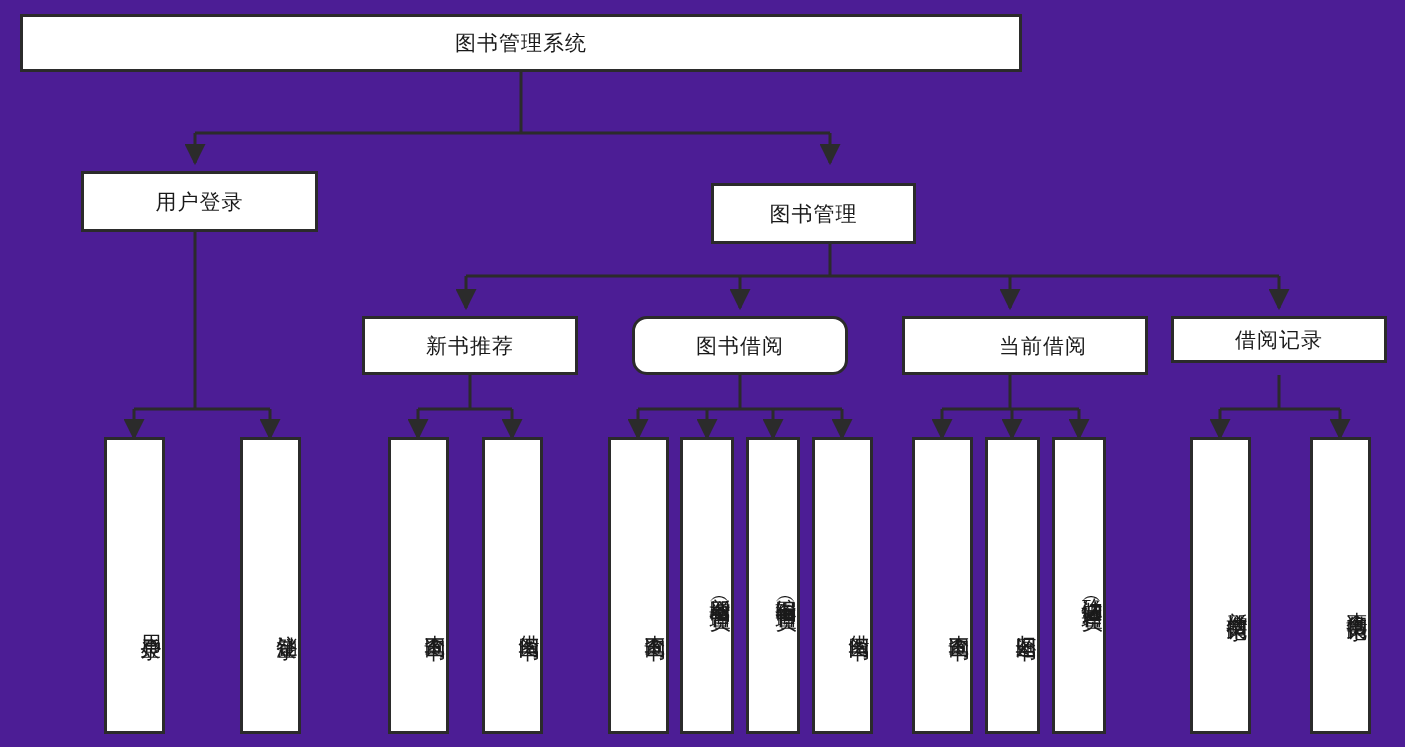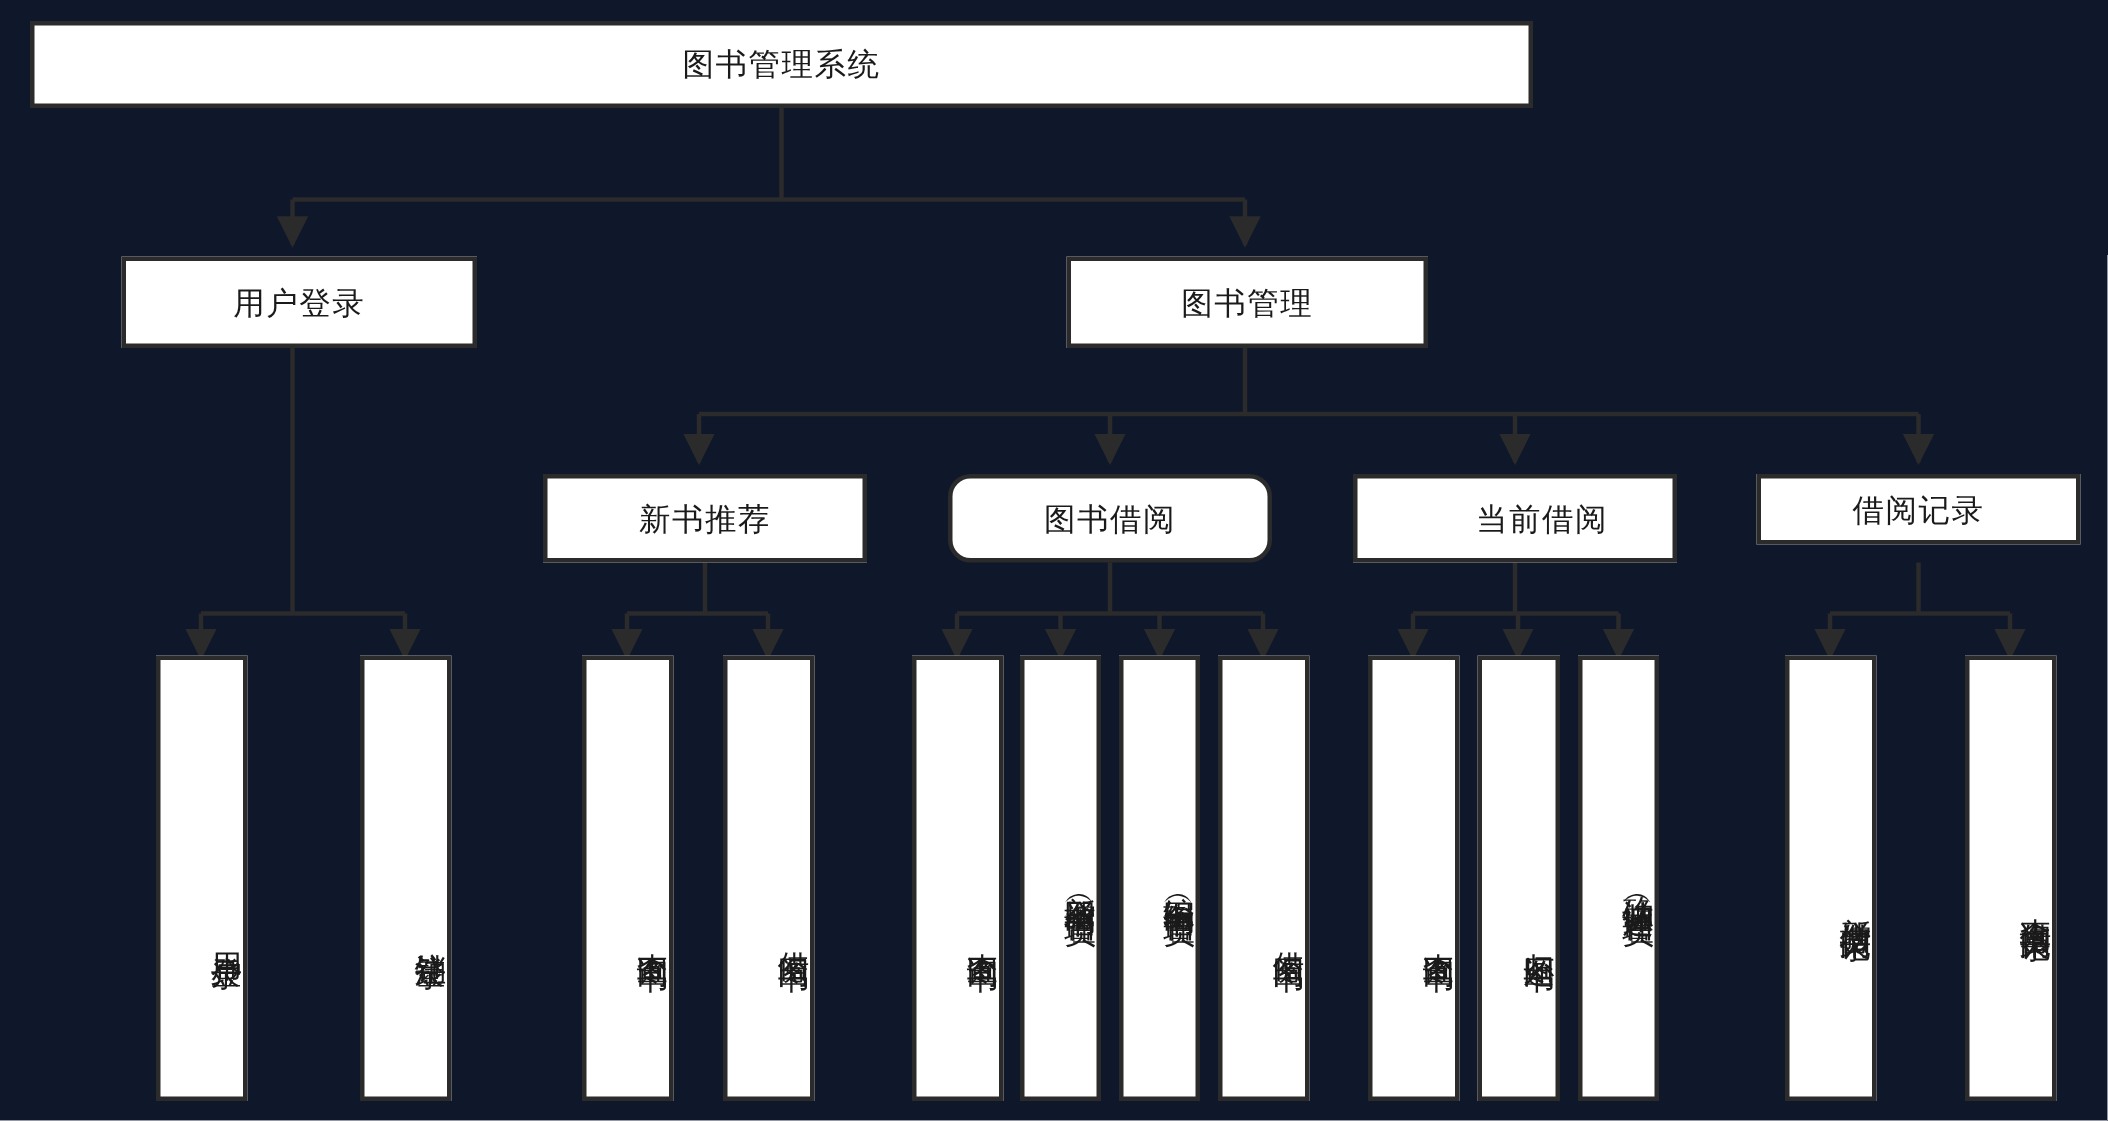--- a/index.html
+++ b/index.html
@@ -4,21 +4,21 @@
 <style>
   html, body {
     margin: 0;
     padding: 0;
     background: #ffffff;
   }
   #canvas {
     position: relative;
     width: 1405px;
     height: 747px;
-    background: #0f172a;
+    background: #4c1d95;
     font-family: "DejaVu Sans", "Liberation Sans", sans-serif;
     overflow: hidden;
   }
   .node {
     position: absolute;
     box-sizing: border-box;
     border: 3px solid #2b2b2b;
     background: #ffffff;
     display: flex;
     align-items: center;
@@ -121,31 +121,31 @@
     </g>
   </svg>
 
   <div class="node h root" style="left:20px; top:14px; width:1002px; height:58px;">
     <span>图书管理系统</span>
   </div>
 
   <div class="node h" style="left:81px; top:171px; width:237px; height:61px;">
     <span>用户登录</span>
   </div>
-  <div class="node h" style="left:711px; top:171px; width:241px; height:61px;">
+  <div class="node h" style="left:711px; top:183px; width:205px; height:61px;">
     <span>图书管理</span>
   </div>
 
   <div class="node h" style="left:362px; top:316px; width:216px; height:59px;">
     <span>新书推荐</span>
   </div>
   <div class="node h" style="left:632px; top:316px; width:216px; height:59px;border-radius:15px;">
     <span>图书借阅</span>
   </div>
-  <div class="node h" style="left:902px; top:316px; width:216px; height:59px;padding-left:36px;">
+  <div class="node h" style="left:902px; top:316px; width:246px; height:59px;padding-left:36px;">
     <span>当前借阅</span>
   </div>
   <div class="node h" style="left:1171px; top:316px; width:216px; height:47px;">
     <span>借阅记录</span>
   </div>
 
   <div class="node v" style="left:104px; top:437px; width:61px; height:297px; padding-top:72px;">
     <span class="vtext">用户登录</span>
   </div>
   <div class="node v" style="left:240px; top:437px; width:61px; height:297px; padding-top:72px;">

